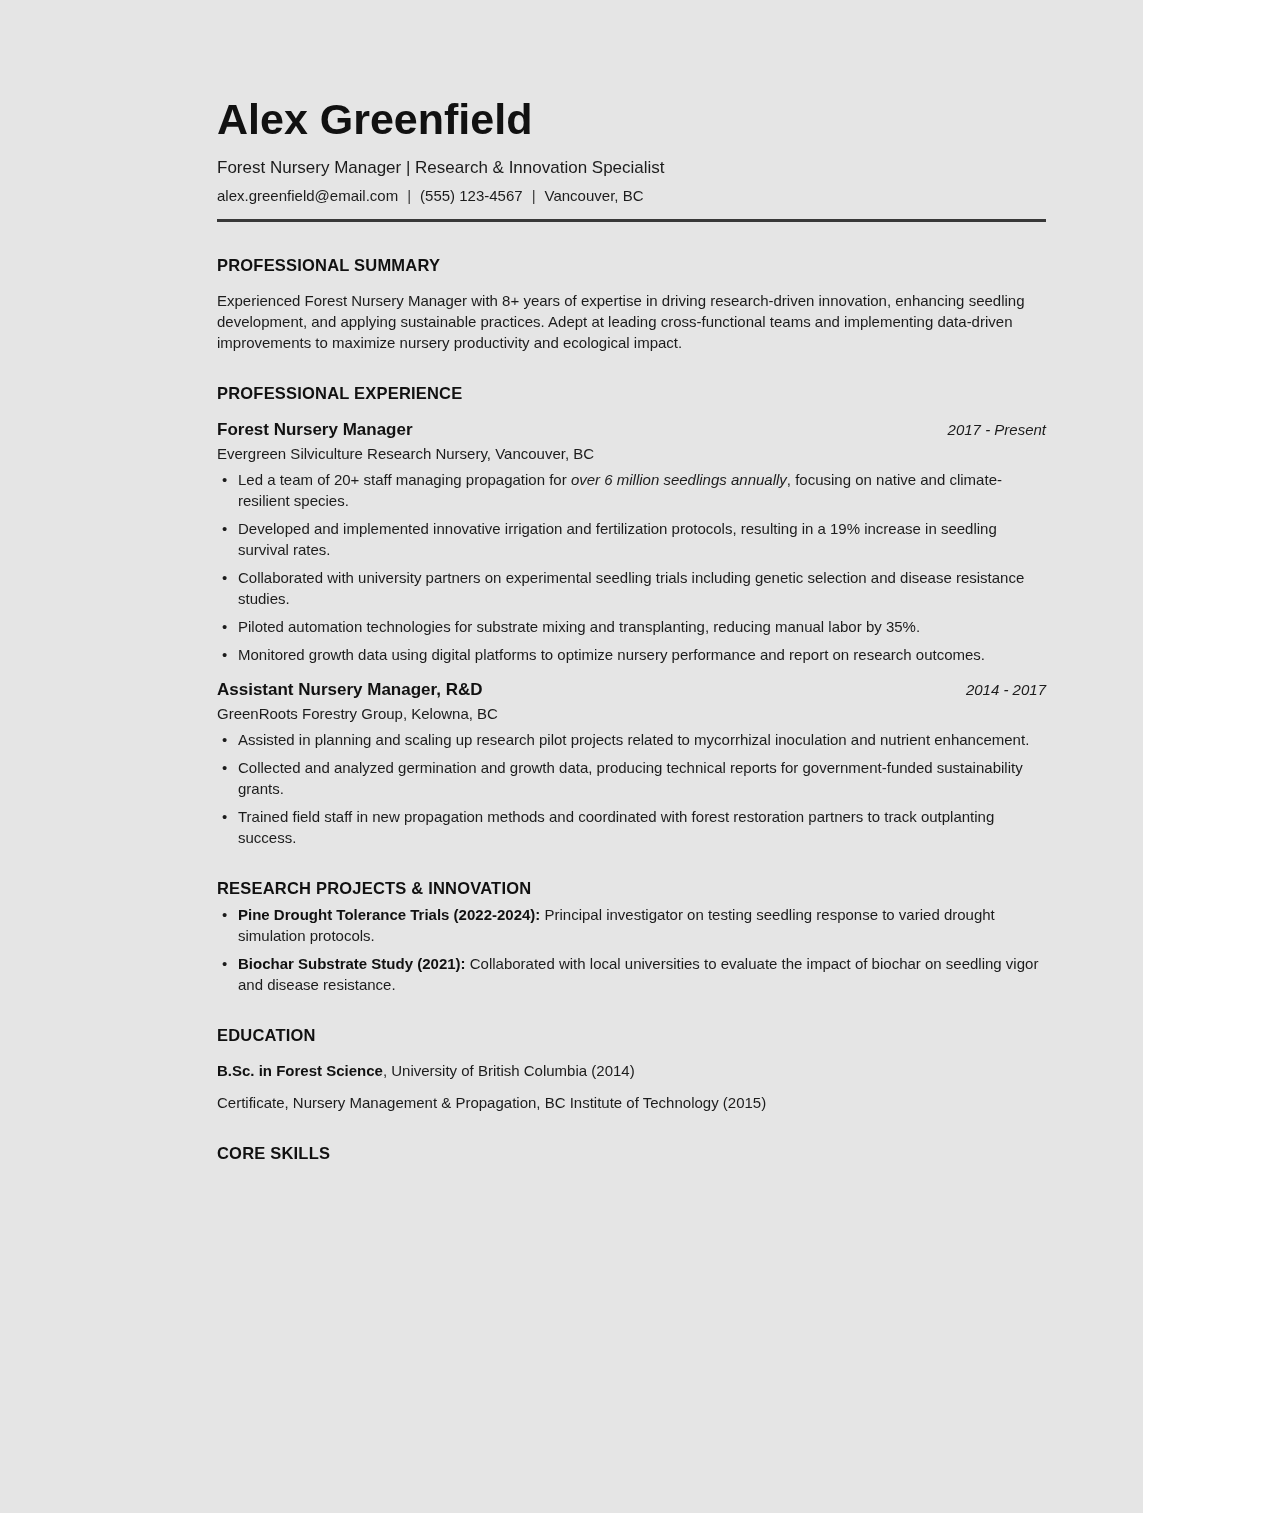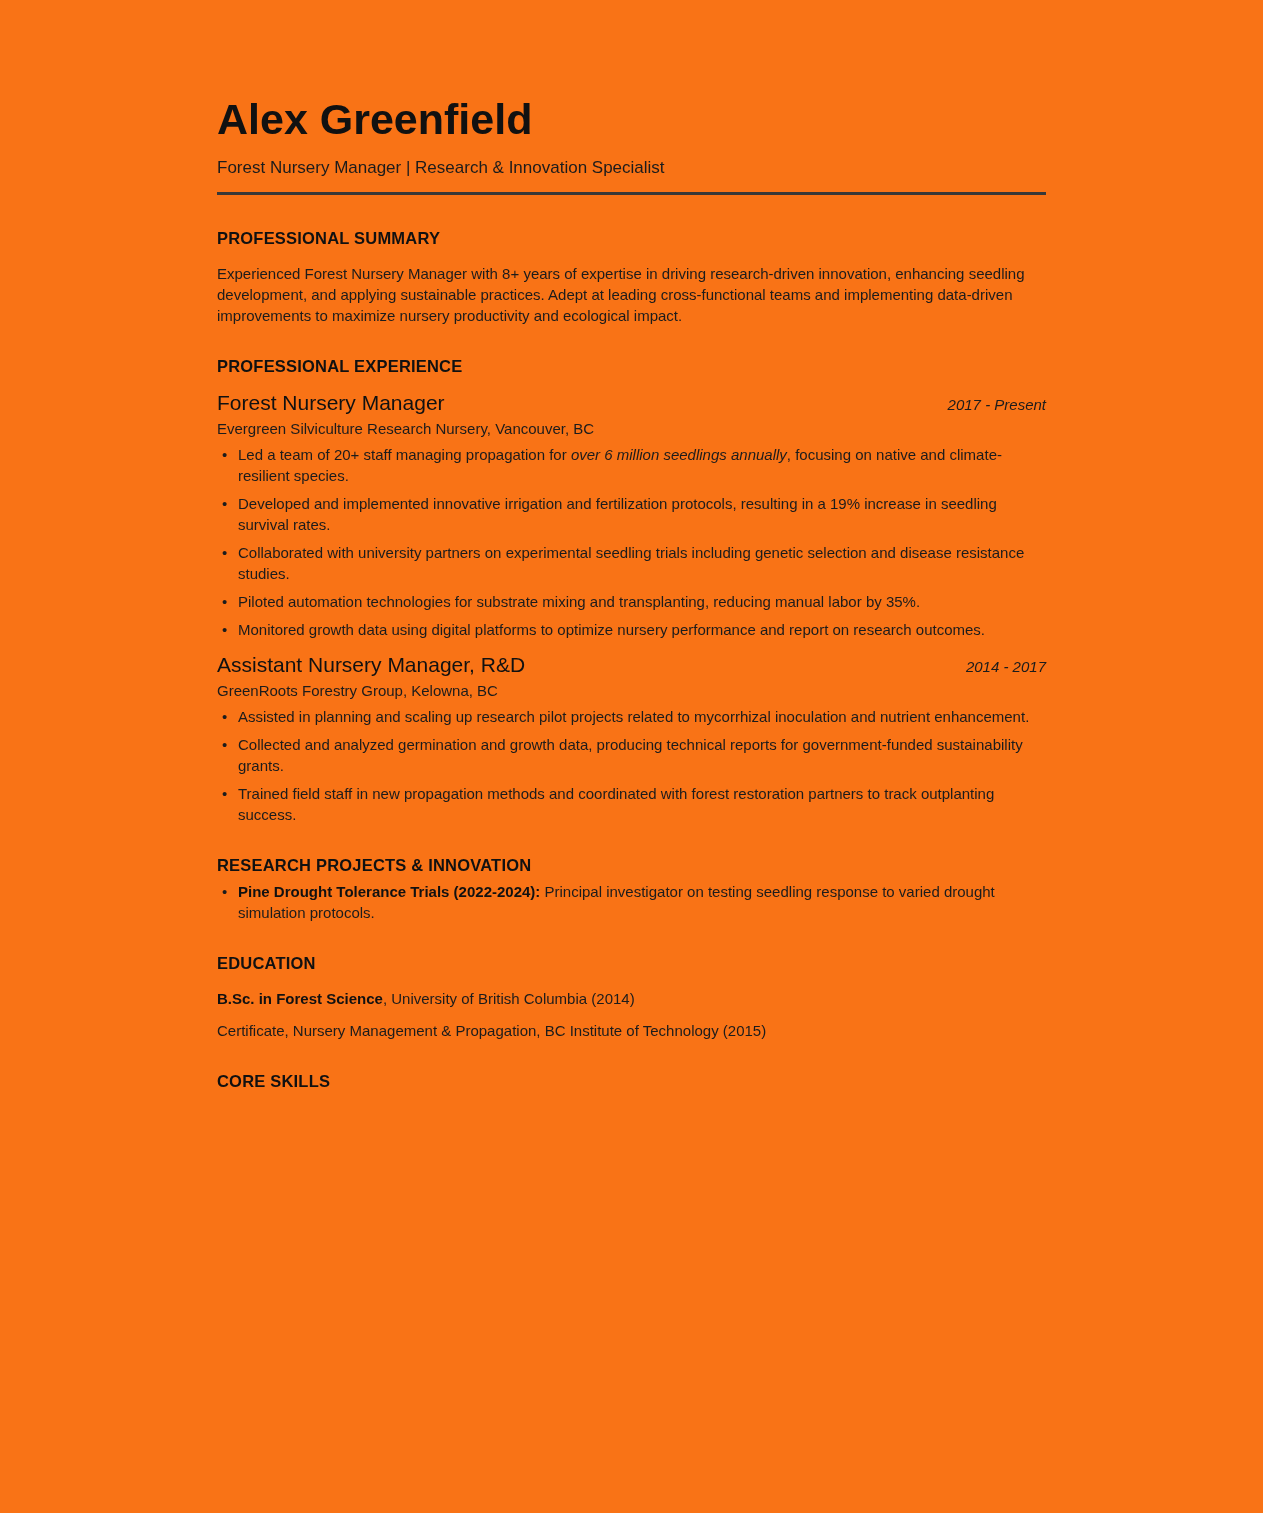--- a/index.html
+++ b/index.html
@@ -4,21 +4,21 @@
 <style>
   html, body { margin: 0; padding: 0; }
   body {
     width: 1263px;
     height: 1513px;
     background: #ffffff;
     font-family: "Liberation Sans", sans-serif;
     color: #1c1c1c;
     overflow: hidden;
   }
-  .page { position: relative; width: 1263px; height: 1513px; background: #f97316; }
+  .page { position: relative; width: 1143px; height: 1513px; background: #e5e5e5; }
   .clip { height: 1302px; overflow: hidden; }
   .content { margin-left: 217px; width: 829px; }
 
   h1.name {
     margin: 92px 0 0 0;
     font-size: 43px;
     line-height: 54px;
     font-weight: 600;
     color: #111111;
     letter-spacing: 0;
@@ -60,21 +60,21 @@
   }
 
   .job { margin-top: 15px; }
   .job.second { margin-top: 14px; }
   .jobrow {
     display: flex;
     justify-content: space-between;
     align-items: baseline;
     line-height: 22px;
   }
-  .jobtitle { font-size: 21px; font-weight: 400; color: #111111; }
+  .jobtitle { font-size: 17px; font-weight: 700; color: #111111; }
   .jobdates { font-size: 15px; font-style: italic; color: #1c1c1c; }
   .company { margin-top: 3px; font-size: 15px; line-height: 20px; }
 
   ul.bullets {
     list-style: none;
     margin: 5px 0 0 0;
     padding: 0 0 0 21px;
   }
   ul.bullets.research { margin-top: 5px; }
   ul.bullets li {
@@ -110,20 +110,23 @@
 </head>
 <body>
 
 <div class="page">
   <div class="clip">
     <div class="content">
 
       <h1 class="name">Alex Greenfield</h1>
       <div class="subtitle">Forest Nursery Manager | Research &amp; Innovation Specialist</div>
 
+      <div class="contact">
+        <span>alex.greenfield@email.com</span><span class="sep">|</span><span>(555) 123-4567</span><span class="sep">|</span><span>Vancouver, BC</span>
+      </div>
 
       <div class="rule"></div>
 
       <h2 class="sec first">PROFESSIONAL SUMMARY</h2>
       <p class="body">Experienced Forest Nursery Manager with 8+ years of expertise in driving research-driven innovation, enhancing seedling development, and applying sustainable practices. Adept at leading cross-functional teams and implementing data-driven improvements to maximize nursery productivity and ecological impact.</p>
 
       <h2 class="sec">PROFESSIONAL EXPERIENCE</h2>
 
       <div class="job">
         <div class="jobrow">
@@ -149,20 +152,21 @@
         <ul class="bullets">
           <li><span>Assisted in planning and scaling up research pilot projects related to mycorrhizal inoculation and nutrient enhancement.</span></li>
           <li><span>Collected and analyzed germination and growth data, producing technical reports for government-funded sustainability grants.</span></li>
           <li><span>Trained field staff in new propagation methods and coordinated with forest restoration partners to track outplanting success.</span></li>
         </ul>
       </div>
 
       <h2 class="sec">RESEARCH PROJECTS &amp; INNOVATION</h2>
       <ul class="bullets research">
         <li><strong>Pine Drought Tolerance Trials (2022-2024):</strong><span> Principal investigator on testing seedling response to varied drought simulation protocols.</span></li>
+        <li><strong>Biochar Substrate Study (2021):</strong><span> Collaborated with local universities to evaluate the impact of biochar on seedling vigor and disease resistance.</span></li>
       </ul>
 
       <h2 class="sec">EDUCATION</h2>
       <p class="edu"><strong>B.Sc. in Forest Science</strong><span>, University of British Columbia (2014)</span></p>
       <p class="edu second"><strong></strong><span>Certificate, Nursery Management &amp; Propagation, BC Institute of Technology (2015)</span></p>
 
       <h2 class="sec">CORE SKILLS</h2>
 
     </div>
   </div>

